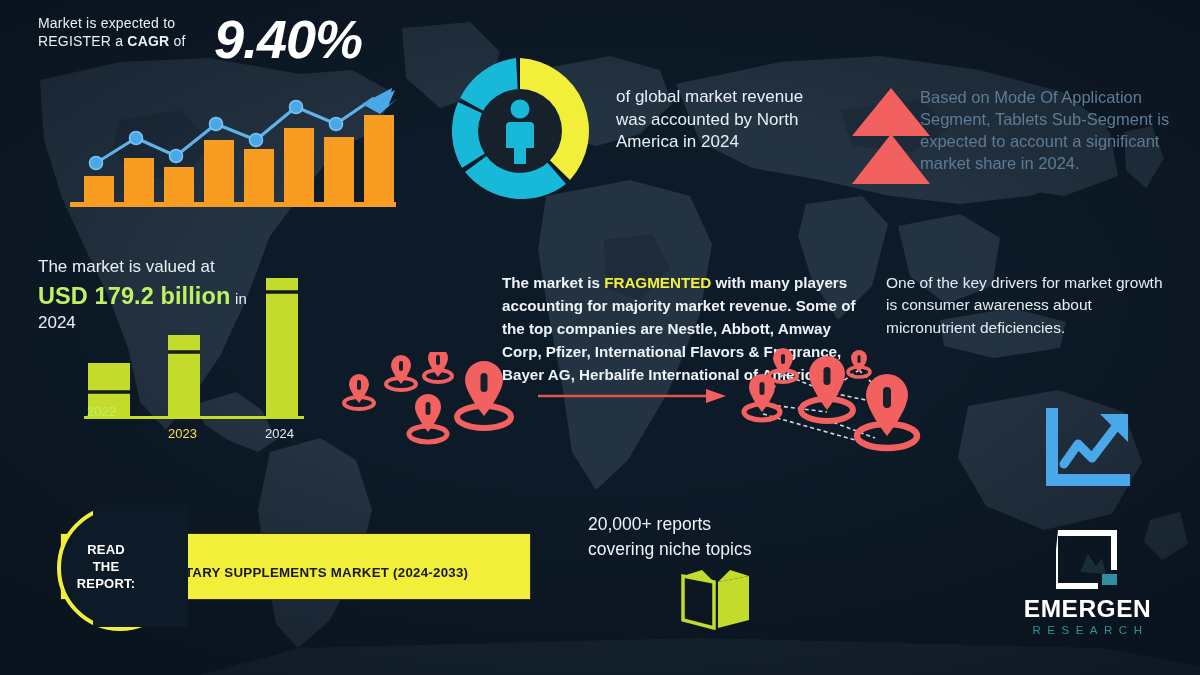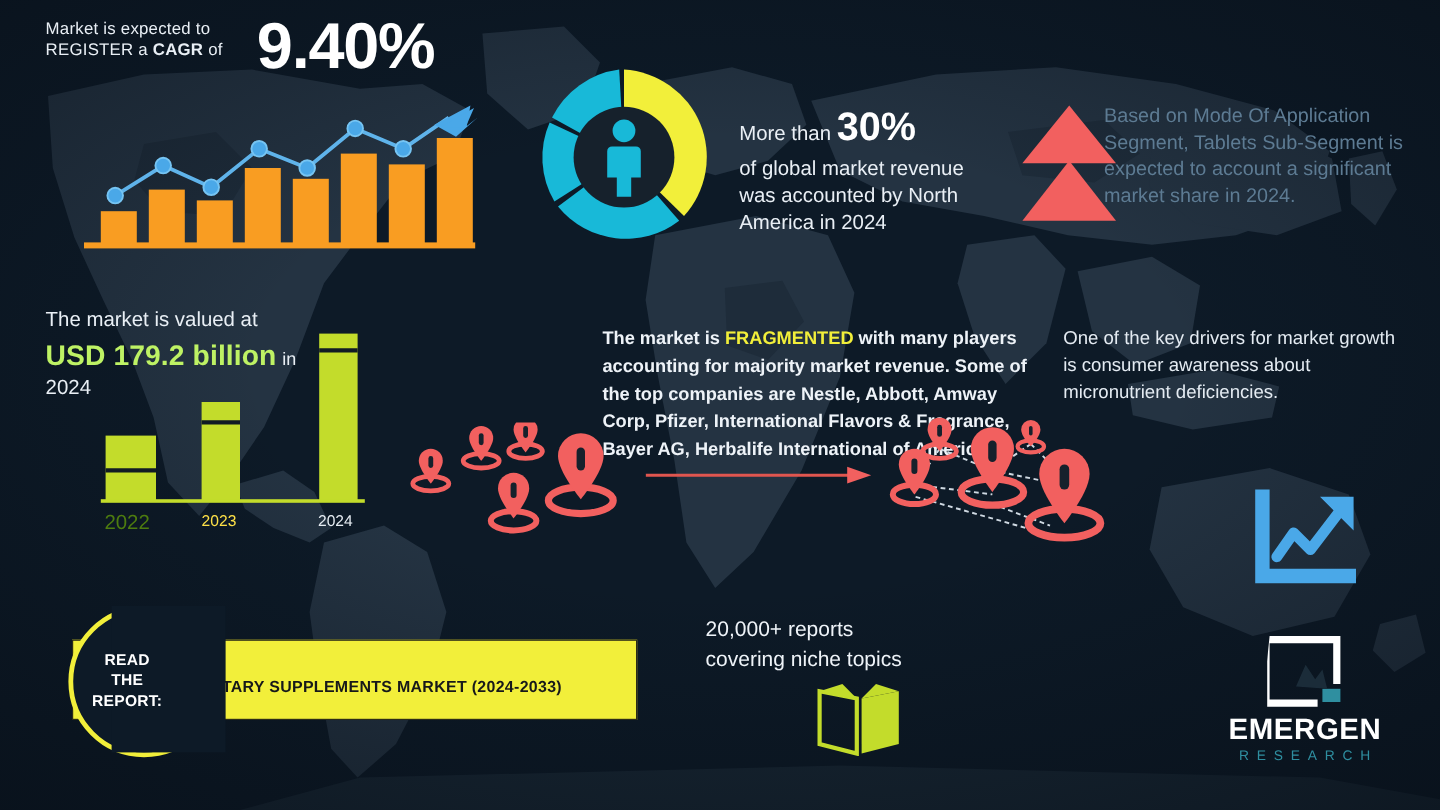--- a/index.html
+++ b/index.html
@@ -16,21 +16,21 @@
     background:radial-gradient(ellipse 80% 70% at 50% 45%, rgba(0,0,0,0) 40%, rgba(6,12,20,.55) 100%);}
 
   
   .txt{position:absolute;color:#eef3f8;}
   .bold{font-weight:700;}
 
   
   #hdr{left:38px;top:14px;width:340px;line-height:1.32;font-size:14px;
        color:#e9eff5;letter-spacing:.2px;}
   #cagr{left:214px;top:12px;font-size:54px;font-weight:700;color:#ffffff;
-        letter-spacing:-1px;line-height:1;}
+        letter-spacing:-1px;line-height:1;font-style:italic;}
 
   
   #valued{left:38px;top:256px;width:300px;line-height:1.3;font-size:17px;color:#e9eff5;}
   #valued .big{font-size:23.5px;font-weight:700;color:#bef264;letter-spacing:.1px;}
   #valued .sm{font-size:15px;font-weight:400;}
 
   
   #pct30{left:616px;top:84px;width:210px;font-size:17px;line-height:1.33;color:#e9eff5;}
   #pct30 .num{font-size:33px;font-weight:700;color:#fff;}
 
@@ -156,23 +156,20 @@
     <path fill="#18b9d8" d="M80,79 L22,116 A73,73 0 0 1 18,50 Z"></path>
     <path fill="#18b9d8" d="M80,79 L20,46 A73,73 0 0 1 76,6 Z"></path>
     <circle cx="80" cy="79" r="42" fill="#16212c"></circle>
     <g fill="#18b9d8">
       <circle cx="80" cy="57" r="9.5"></circle>
       <path d="M70,70 h20 a4,4 0 0 1 4,4 v22 h-8 v16 h-12 v-16 h-8 v-22 a4,4 0 0 1 4,-4 Z"></path>
     </g>
   </svg>
 
   <div class="txt" id="pct30">
-    <div>
-      <span>More than </span><span class="num">30%</span>
-    </div>
     <div style="margin-top:2px;">of global market revenue was accounted by North America in 2024</div>
   </div>
 
   <svg style="position:absolute;left:850px;top:84px;" width="82" height="106" viewBox="0 0 82 106">
     <path d="M41,4 L80,52 L2,52 Z" fill="#f2605f"></path>
     <path d="M41,50 L80,100 L2,100 Z" fill="#f2605f"></path>
   </svg>
 
   <div class="txt" id="tablets">Based on Mode Of Application Segment, Tablets Sub-Segment is expected to account a significant market share in 2024.</div>
 
@@ -191,21 +188,21 @@
       <rect x="90" y="63" width="32" height="82"></rect>
       <rect x="188" y="6" width="32" height="139"></rect>
     </g>
     <g stroke="#111b24" stroke-width="3.5">
       <line x1="10" y1="120" x2="52" y2="120"></line>
       <line x1="90" y1="80" x2="122" y2="80"></line>
       <line x1="188" y1="20" x2="220" y2="20"></line>
     </g>
     <rect x="6" y="144" width="220" height="3" fill="#c3dc2b"></rect>
   </svg>
-  <div class="txt" style="left:87px;top:426px;font-size:17px;color:#4d7c0f;">2022</div>
+  <div class="txt" style="left:87px;top:404px;font-size:13px;color:#bef264;">2022</div>
   <div class="txt" style="left:168px;top:426px;font-size:13px;color:#fde047;">2023</div>
   <div class="txt" style="left:265px;top:426px;font-size:13px;color:#e6ecf2;">2024</div>
 
   <div class="txt" id="frag">
     <span>The market is </span><span class="hl">FRAGMENTED</span><span> with many players accounting for majority market revenue. Some of the top companies are Nestle, Abbott, Amway Corp, Pfizer, International Flavors &amp; Fragrance, Bayer AG, Herbalife International of America.</span>
   </div>
 
   <div class="txt" id="drivers">One of the key drivers for market growth is consumer awareness about micronutrient deficiencies.</div>
 
   <svg style="position:absolute;left:340px;top:352px;" width="190" height="110" viewBox="0 0 190 110">

